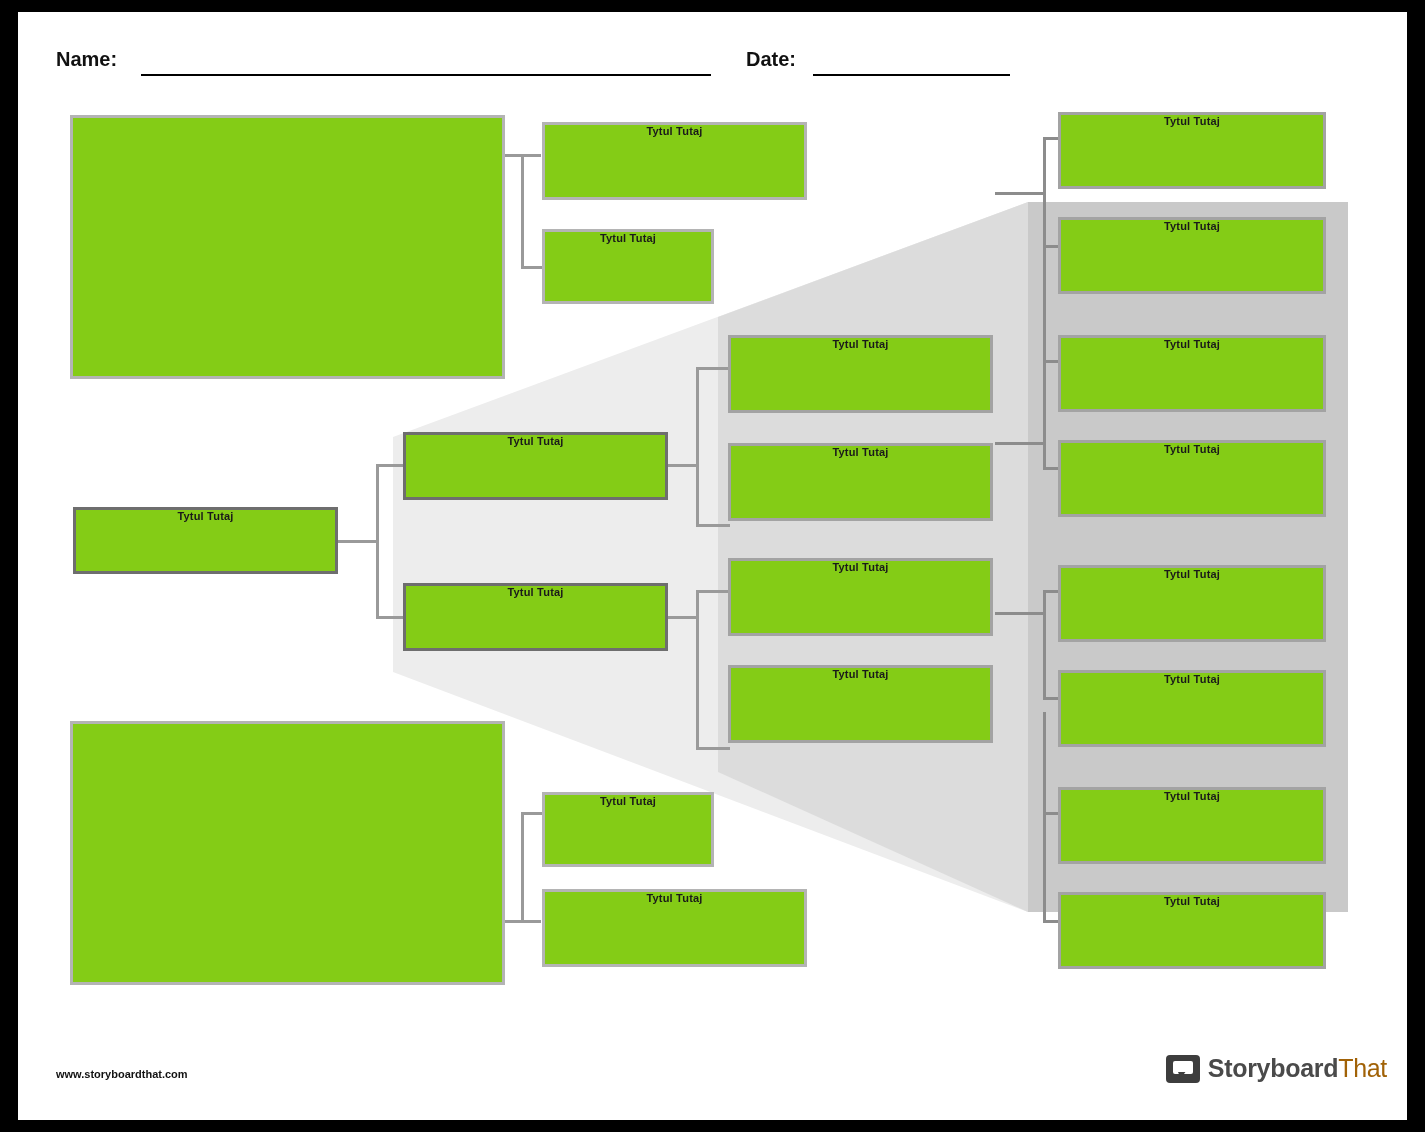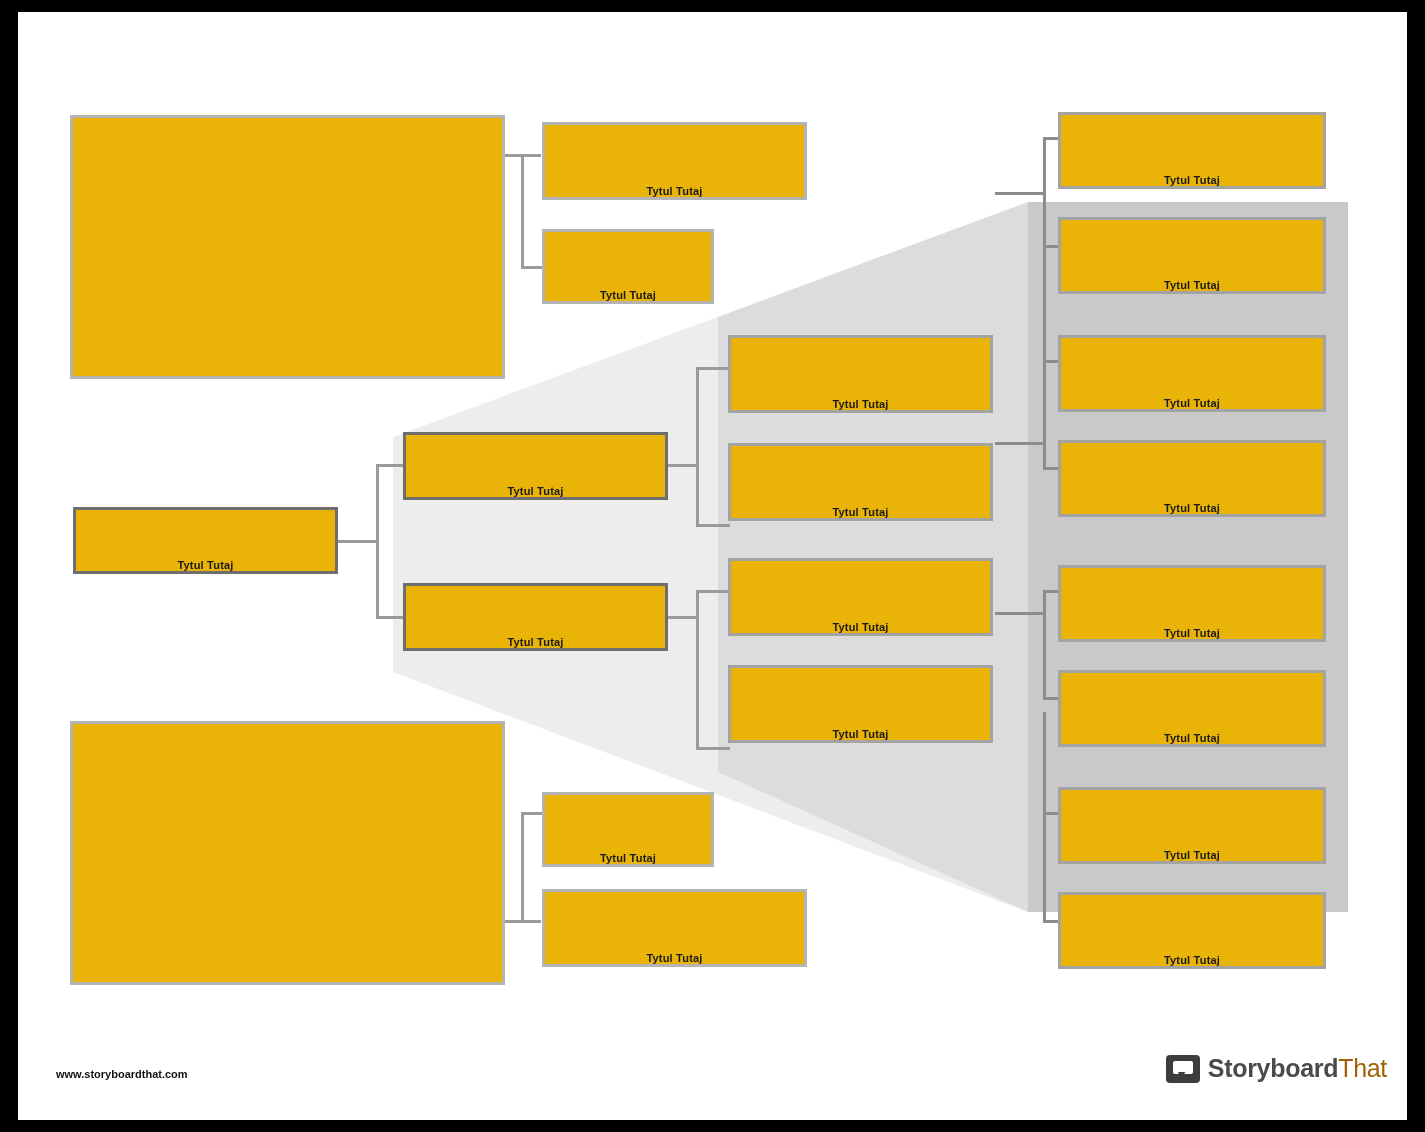--- a/index.html
+++ b/index.html
@@ -37,22 +37,22 @@
   
   .ln{position:absolute;background:#9a9a9a;}
   .ln.v{width:3px;}
   .ln.h{height:3px;}
   .ln.dark{background:#8c8c8c;}
 
   
   .box{
     position:absolute;
     box-sizing:border-box;
-    background:#eab308;
-    display:flex;align-items:flex-end;justify-content:center;
+    background:#84cc16;
+    display:flex;align-items:flex-start;justify-content:center;
     font-size:11px;font-weight:bold;color:#1a1a1a;
     letter-spacing:.2px;
   }
   .b-light{border:3px solid #b4b4b4;}
   .b-mid{border:3px solid #a3a3a3;}
   .b-dark{border:3px solid #6e6e6e;}
 
   
   .site{
     position:absolute;left:38px;top:1056px;
@@ -85,20 +85,26 @@
 <body>
 
 <div id="page">
 
   <svg class="funnel" viewBox="0 0 1389 1108" preserveAspectRatio="none">
     <polygon points="375,425 1010,190 1010,900 375,660" fill="#ededed"></polygon>
     <polygon points="700,305 1010,190 1010,900 700,760" fill="#dcdcdc"></polygon>
     <polygon points="1010,190 1330,190 1330,900 1010,900" fill="#c9c9c9"></polygon>
   </svg>
 
+  <div class="hdr">
+    <div class="hdr-label" id="name-label">Name:</div>
+    <div class="hdr-rule" id="name-rule"></div>
+    <div class="hdr-label" id="date-label">Date:</div>
+    <div class="hdr-rule" id="date-rule"></div>
+  </div>
 
   <div class="ln h" style="left:318px;top:528px;width:42px;"></div>
   <div class="ln v" style="left:358px;top:452px;height:155px;"></div>
   <div class="ln h" style="left:358px;top:452px;width:28px;"></div>
   <div class="ln h" style="left:358px;top:604px;width:28px;"></div>
 
   <div class="ln v" style="left:503px;top:142px;height:115px;"></div>
   <div class="ln h" style="left:483px;top:142px;width:40px;"></div>
   <div class="ln h" style="left:503px;top:254px;width:22px;"></div>
 

